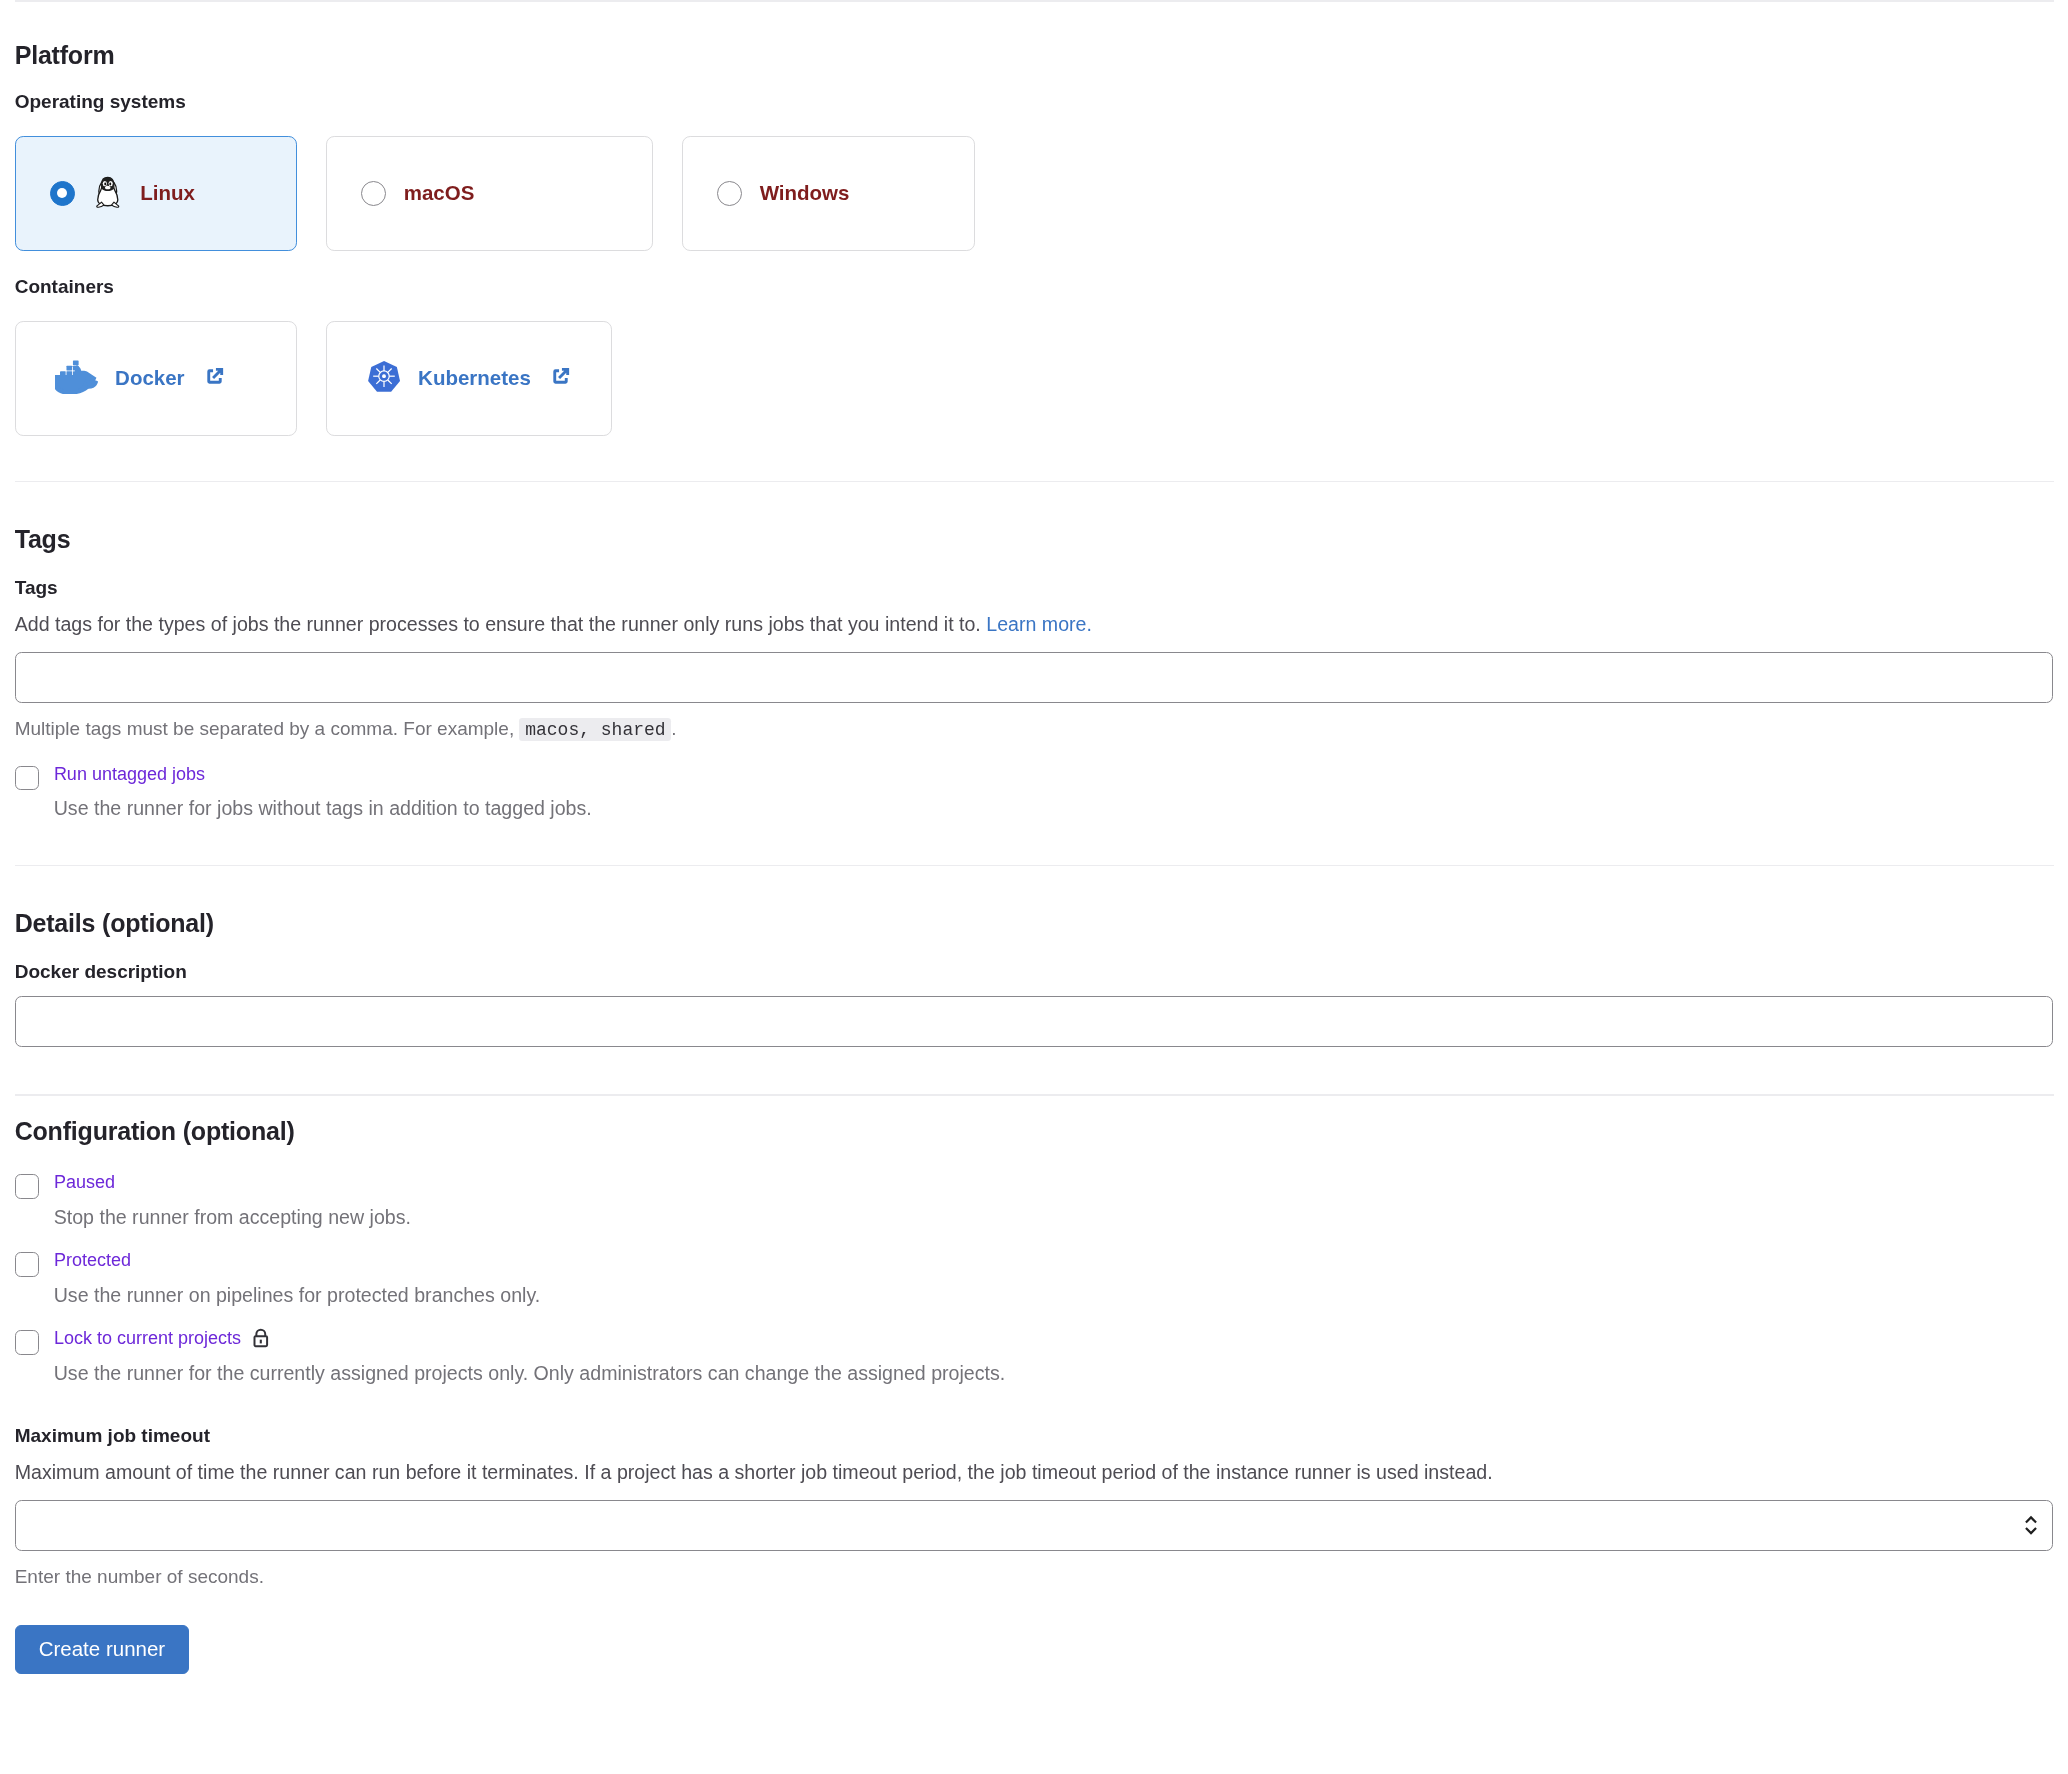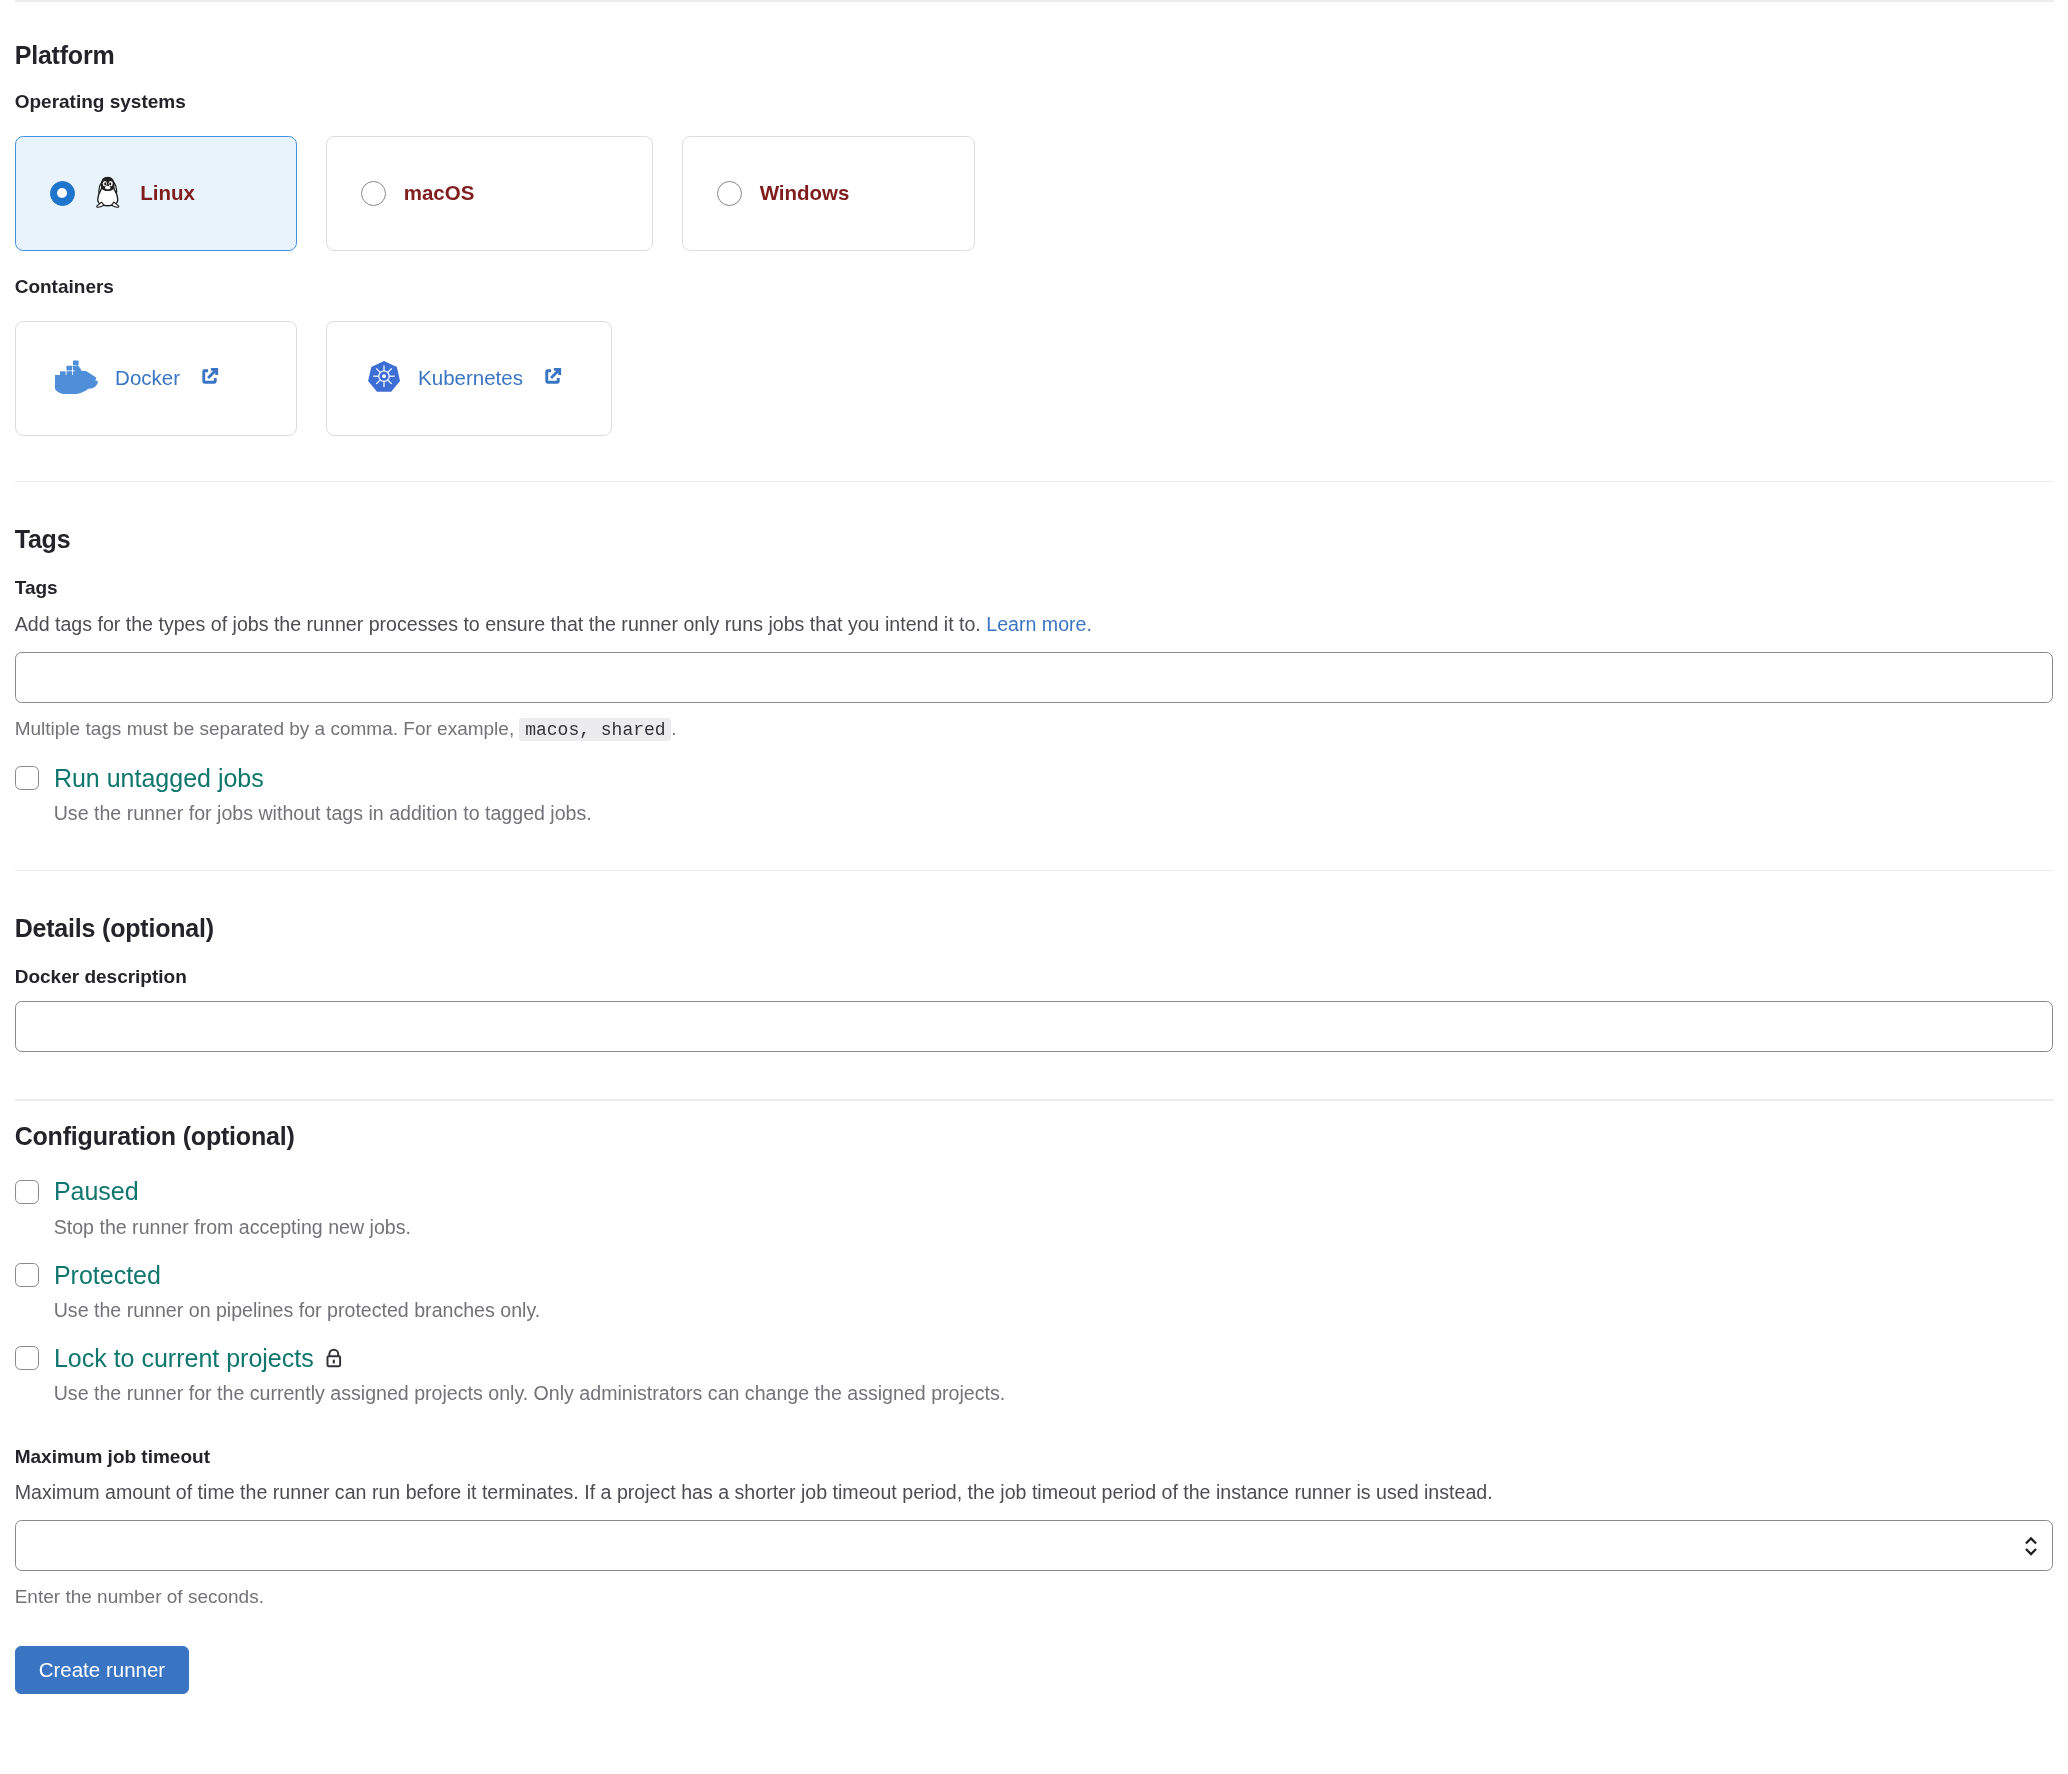--- a/index.html
+++ b/index.html
@@ -128,21 +128,21 @@
     display: flex;
     align-items: center;
     justify-content: flex-start;
     padding-left: 39px;
     gap: 16.4px;
     cursor: pointer;
   }
   .cont-card.w-k8s { width: 286px; }
   .cont-label {
     font-size: 20.5px;
-    font-weight: normal;
+    font-weight: bold;
     color: #3a75c4;
     white-space: nowrap;
   }
   .ext-icon { flex: 0 0 auto; margin-left: 1.6px; }
 
   
   .tags-section { padding-top: 43px; padding-bottom: 43px; }
   .text-input {
     display: block;
     width: 2038px;
@@ -174,22 +174,22 @@
   .checkbox {
     width: 24.5px; height: 24.5px;
     border: 1.6px solid #89888d;
     border-radius: 5.7px;
     background: #fff;
     flex: 0 0 auto;
     margin-top: 4.1px;
     cursor: pointer;
   }
   .check-label {
-    font-size: 25px;
-    color: #0f766e;
+    font-size: 18px;
+    color: #6d28d9;
     line-height: 1.35;
     display: flex;
     align-items: center;
     gap: 9.8px;
   }
   .check-desc {
     font-size: 19.6px;
     color: #737278;
     margin-left: 39px;
     margin-top: 4.9px;

